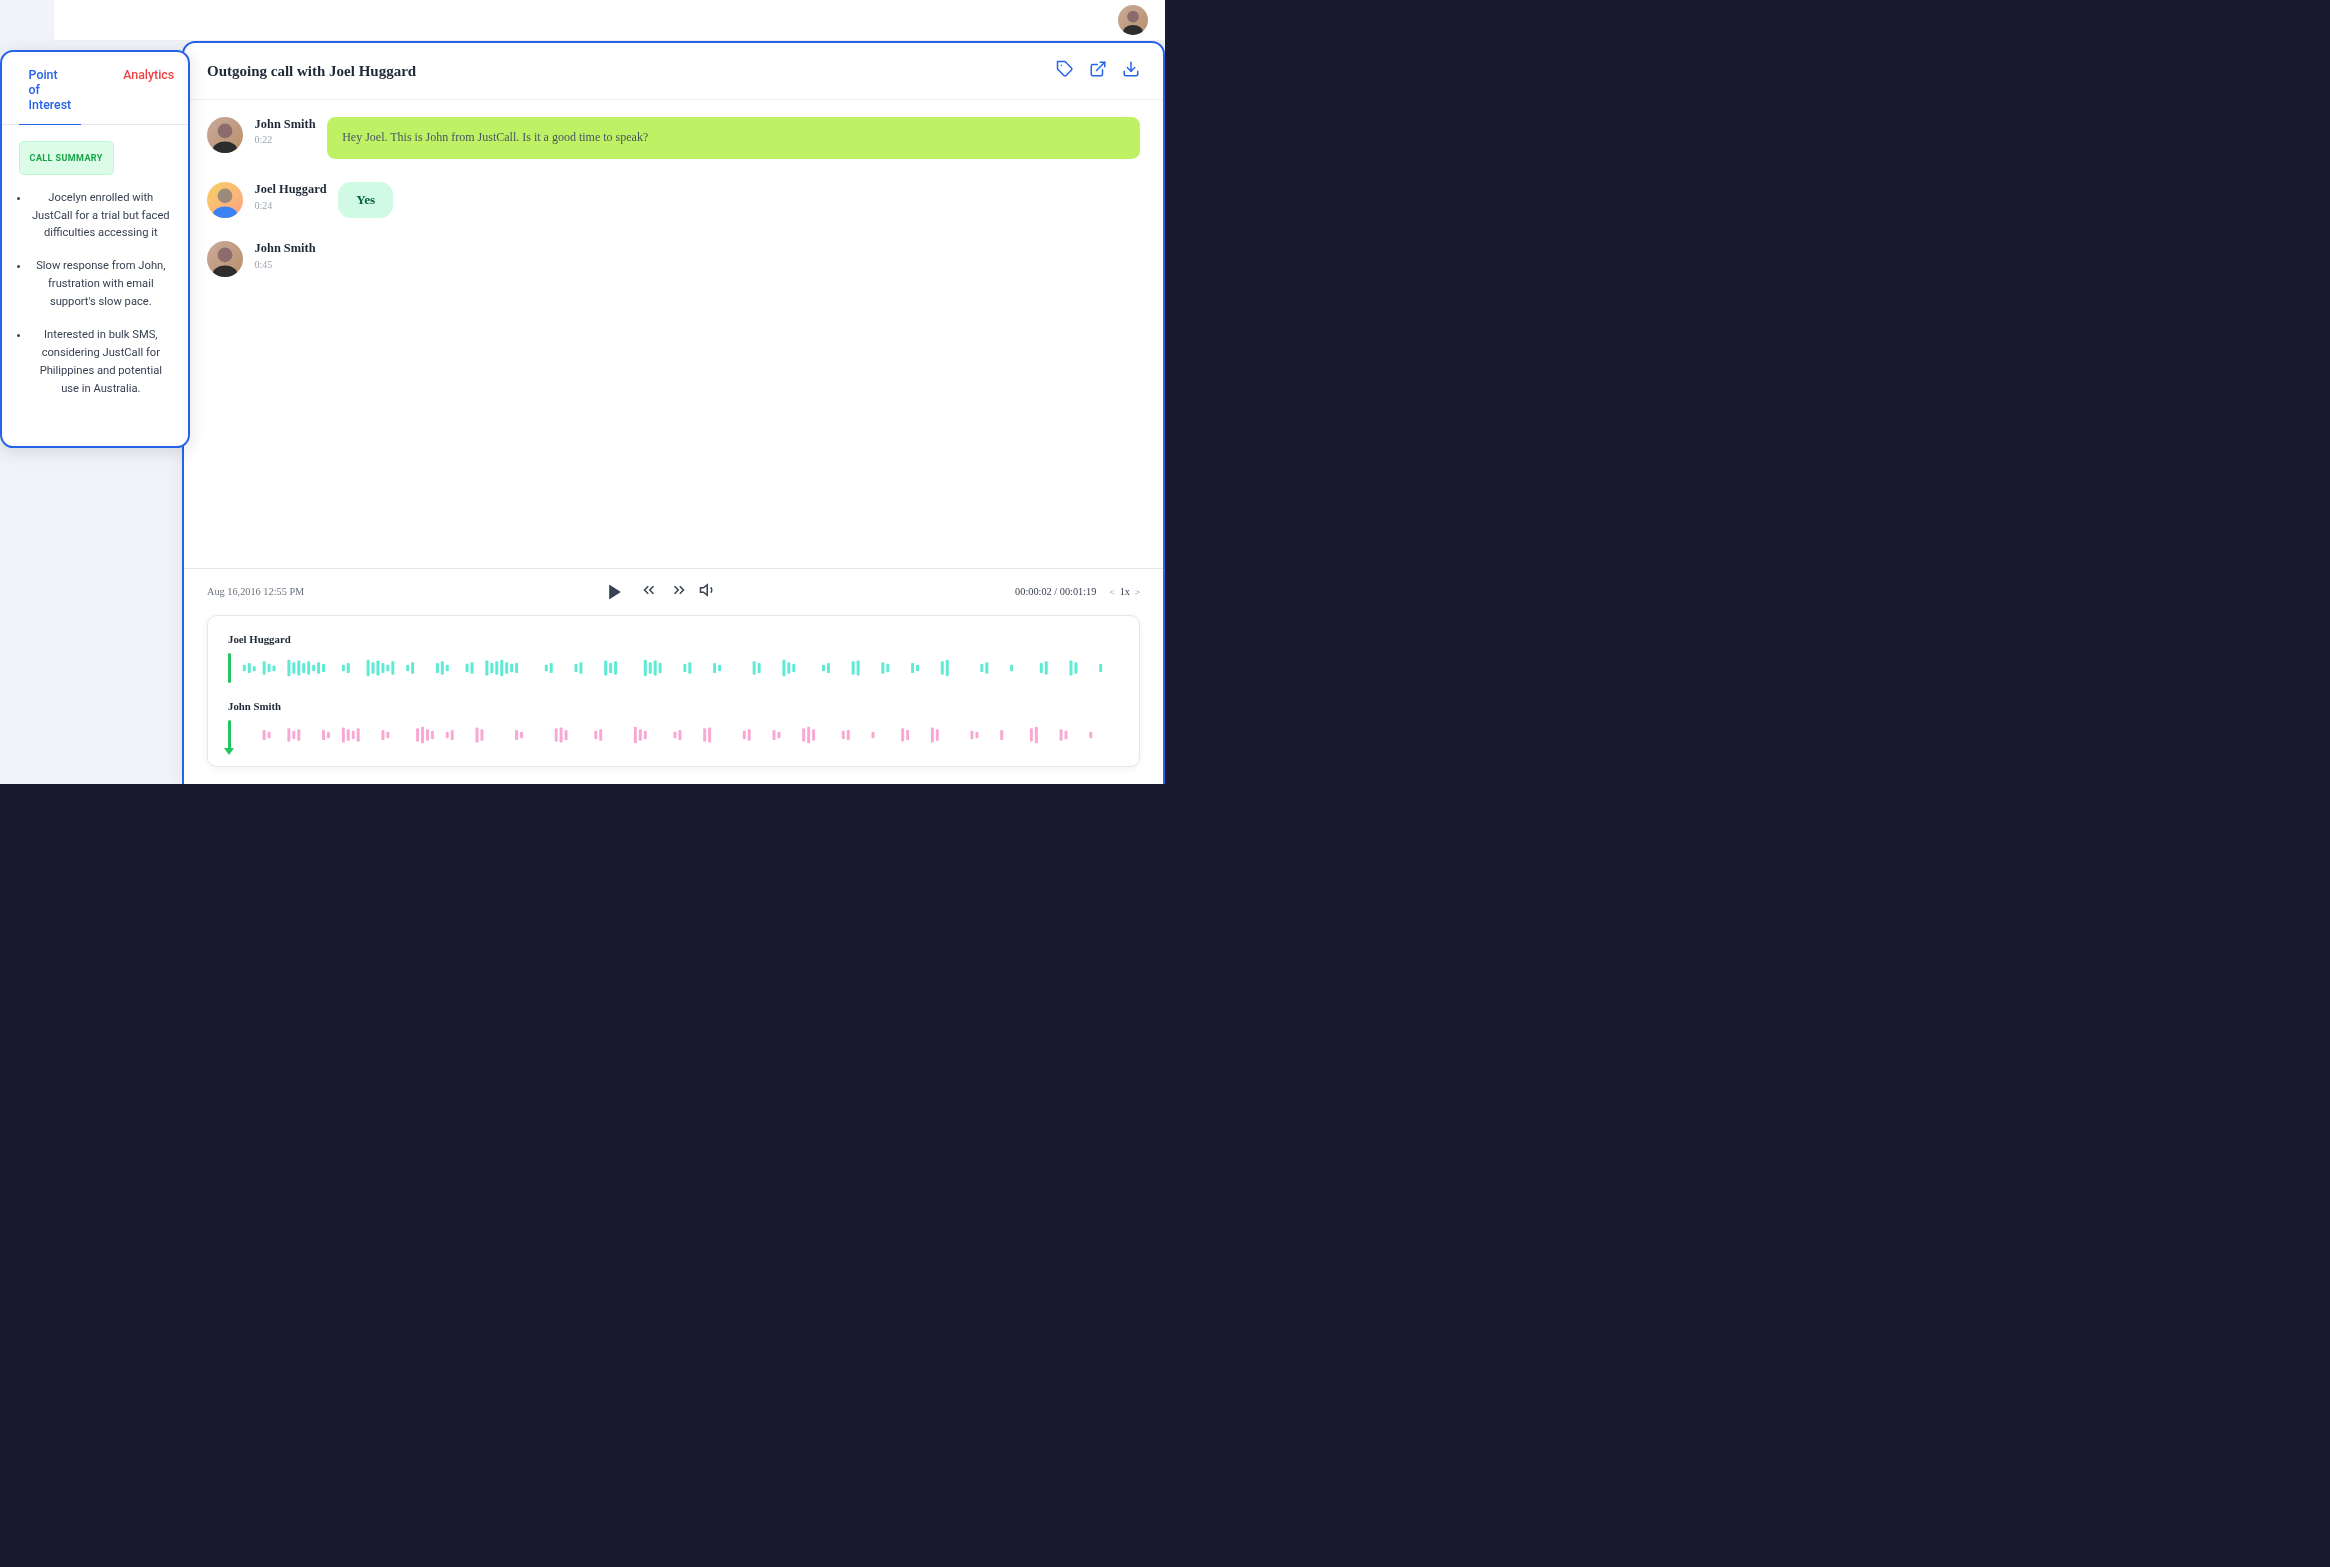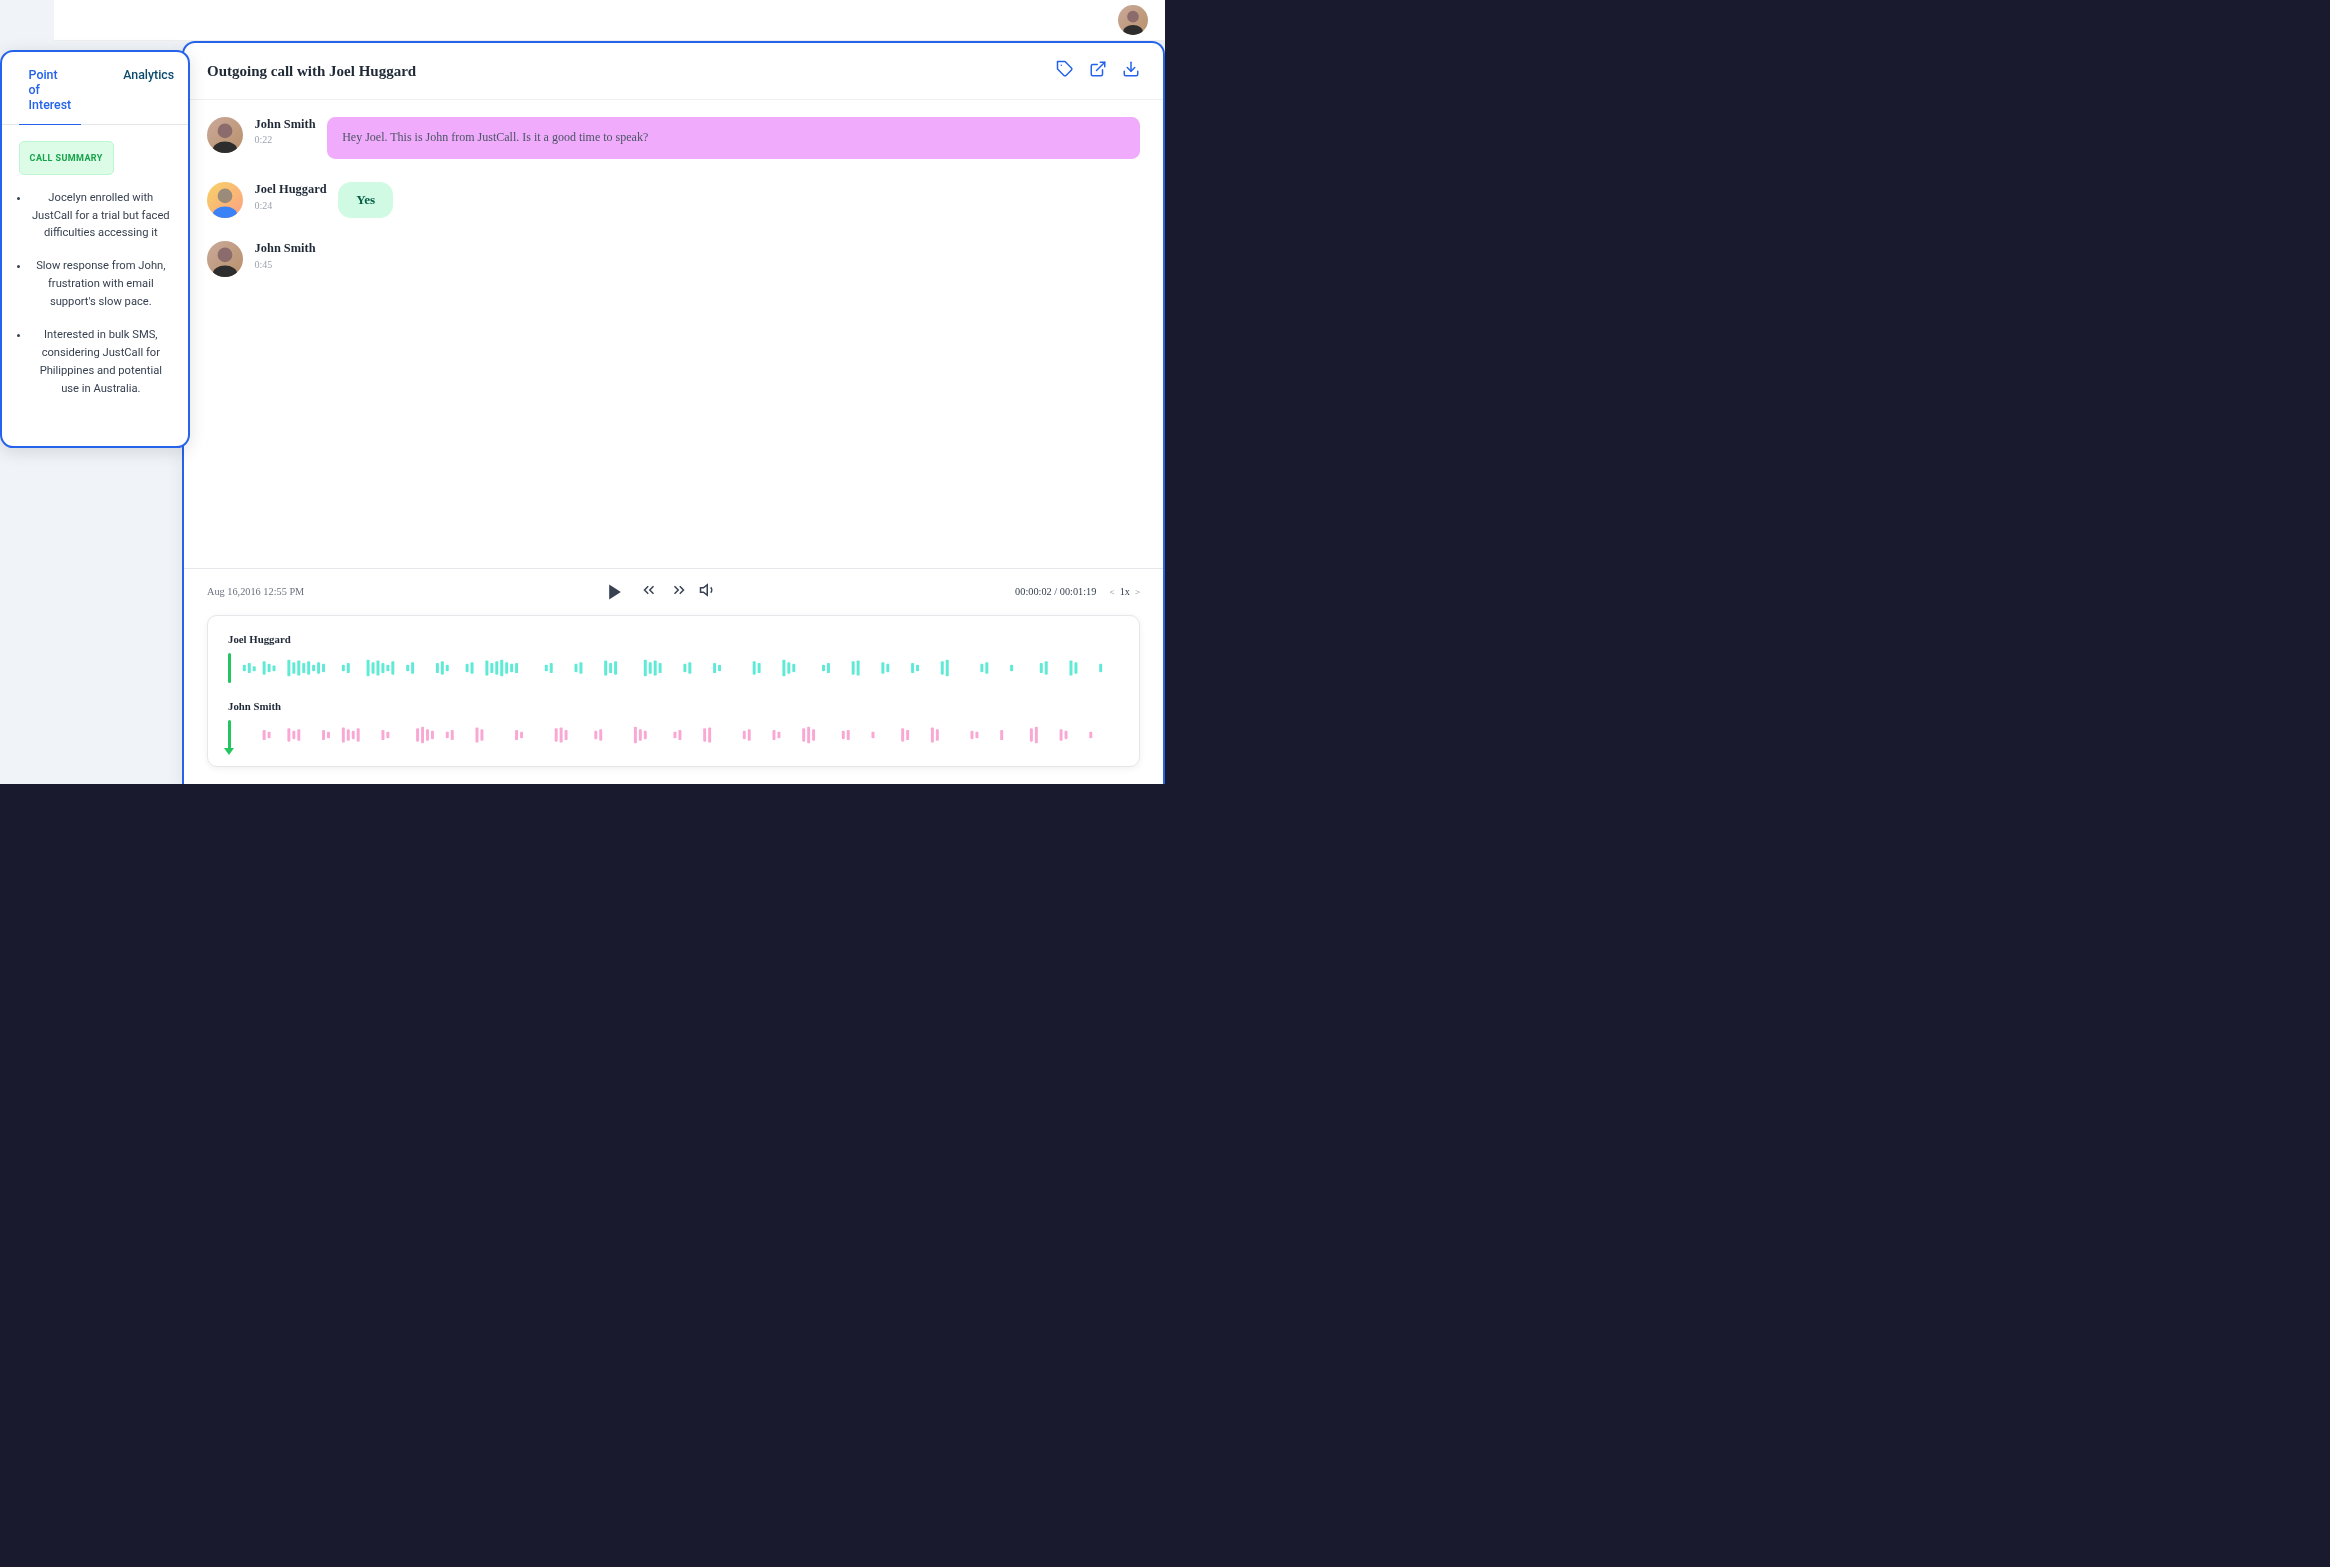--- a/index.html
+++ b/index.html
@@ -68,21 +68,21 @@
       border-bottom: 0.8px solid #e5e7eb;
       margin-bottom: 16.6px;
       gap: 32px;
     }
 
     .tab {
       padding: 15px 10px 11.6px;
       font-size: 12.4px;
       font-weight: 500;
       cursor: pointer;
-      color: #0c4a6e;
+      color: #ef4444;
       border-bottom: 1.7px solid transparent;
       margin-bottom: -0.8px;
     }
 
     .tab.active {
       color: #2563eb;
       border-bottom: 1.7px solid #2563eb;
     }
 
     .call-summary-badge {
@@ -203,21 +203,21 @@
     .msg-time {
       font-size: 10px;
       color: #9ca3af;
     }
 
     .msg-content {
       flex: 1;
       font-size: 12px;
       color: #4b5563;
       line-height: 1.6;
-      background: #f0abfc;
+      background: #bef264;
       border-radius: 8.3px;
       padding: 11.6px 15px;
       margin-top: 0;
       align-self: center;
     }
 
     .msg-bubble-green {
       background: #d1fae5;
       color: #065f46;
       font-weight: 600;

